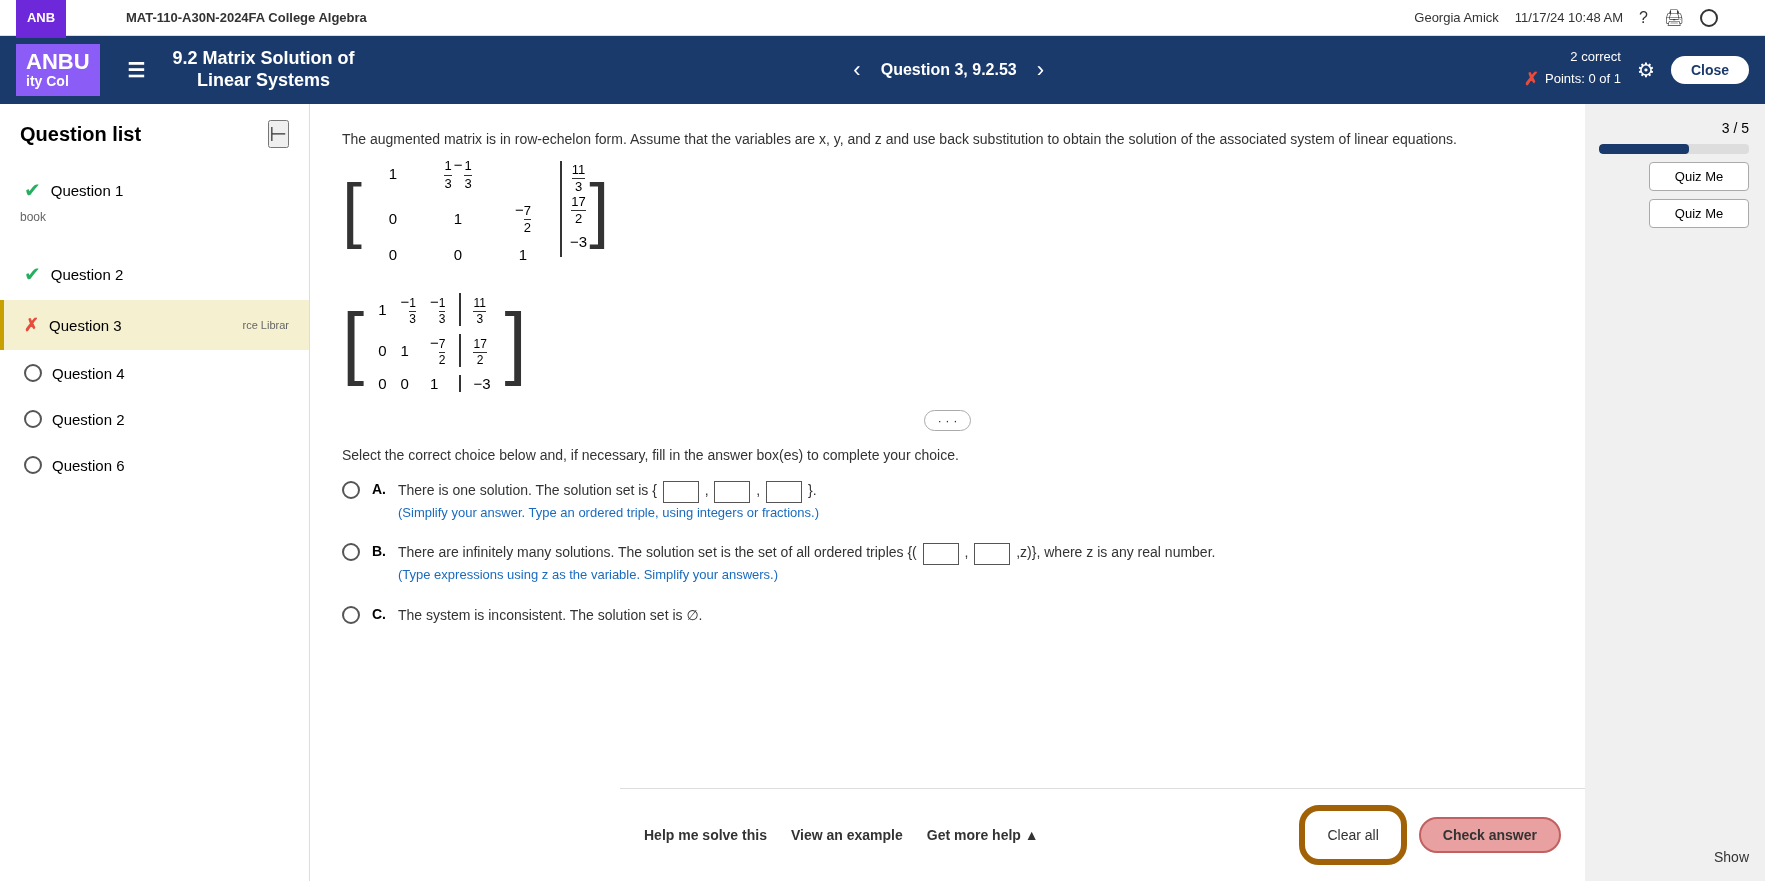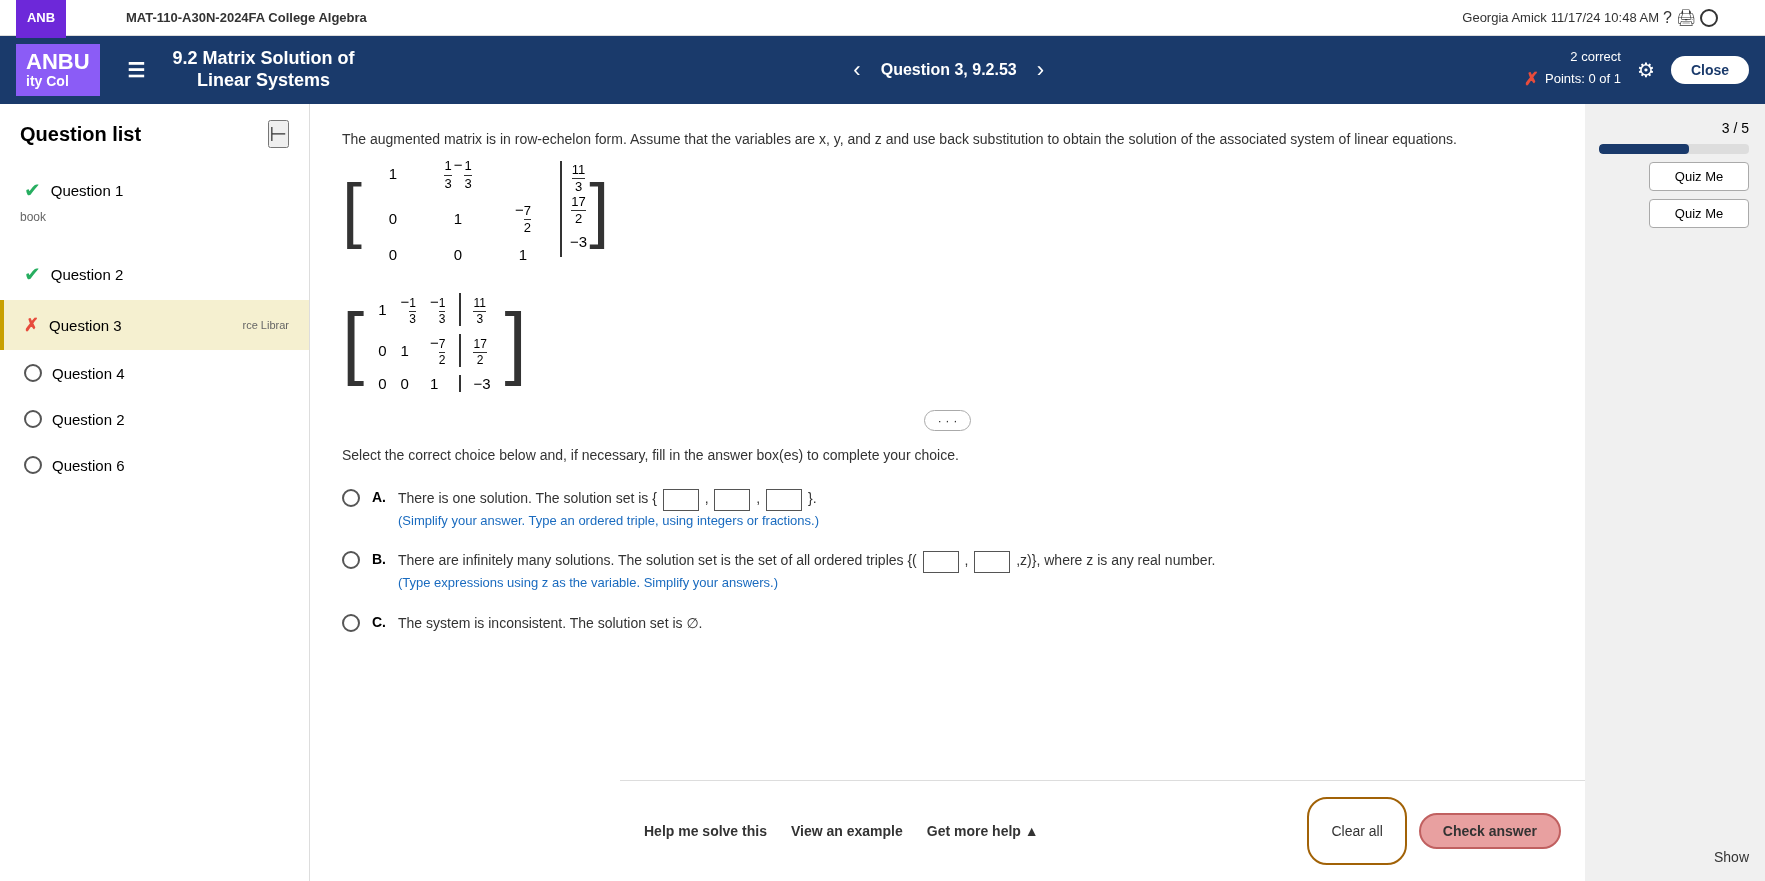--- a/index.html
+++ b/index.html
@@ -10,21 +10,21 @@
       background: #fff;
       height: 36px;
       display: flex;
       align-items: center;
       padding: 0 16px;
       border-bottom: 1px solid #ddd;
       font-size: 13px;
       color: #333;
     }
     .top-bar-title { font-weight: bold; margin-left: 60px; }
-    .top-bar-right { margin-left: auto; display: flex; align-items: center; gap: 4px; }
+    .top-bar-right { margin-left: auto; display: flex; align-items: center; gap: 16px; }
 
     
     .nav-bar {
       background: #1a3a6b;
       height: 68px;
       display: flex;
       align-items: center;
       padding: 0 16px;
       color: white;
     }
@@ -144,21 +144,21 @@
       column-gap: 10px;
       padding: 6px 4px;
       text-align: center;
       align-items: center;
     }
 
     .ellipsis-btn {
       display: block; margin: 10px auto; background: white; border: 1px solid #aaa;
       border-radius: 12px; padding: 2px 12px; font-size: 13px; cursor: pointer; color: #333;
     }
-    .instruction-text { font-size: 14px; color: #333; margin-bottom: 24px; }
+    .instruction-text { font-size: 14px; color: #333; margin-bottom: 16px; }
 
     .choice-row {
       display: flex; align-items: flex-start; gap: 12px;
       margin-bottom: 18px;
     }
     .choice-radio {
       width: 18px; height: 18px; border-radius: 50%; border: 2px solid #555;
       flex-shrink: 0; margin-top: 2px; cursor: pointer; background: white;
       appearance: none; -webkit-appearance: none;
     }
@@ -182,22 +182,22 @@
       padding: 16px 24px;
       display: flex;
       align-items: center;
       gap: 24px;
     }
     .bottom-link {
       font-size: 14px; font-weight: bold; color: #333; cursor: pointer; text-decoration: none; background: none; border: none;
     }
     .bottom-right { margin-left: auto; display: flex; gap: 12px; align-items: center; }
     .clear-all-btn {
-      background: white; border: 2px solid #a16207; border-radius: 20px;
-      padding: 24px 22px; font-size: 14px; cursor: pointer; color: #333;
+      background: white; border: 6px solid #a16207; border-radius: 20px;
+      padding: 16px 22px; font-size: 14px; cursor: pointer; color: #333;
     }
     .check-answer-btn {
       background: #e8a0a0; border: 2px solid #c06060; border-radius: 20px;
       padding: 8px 22px; font-size: 14px; cursor: pointer; color: #333; font-weight: bold;
     }
 
     
     .right-panel {
       width: 180px;
       background: #f0f0f0;

